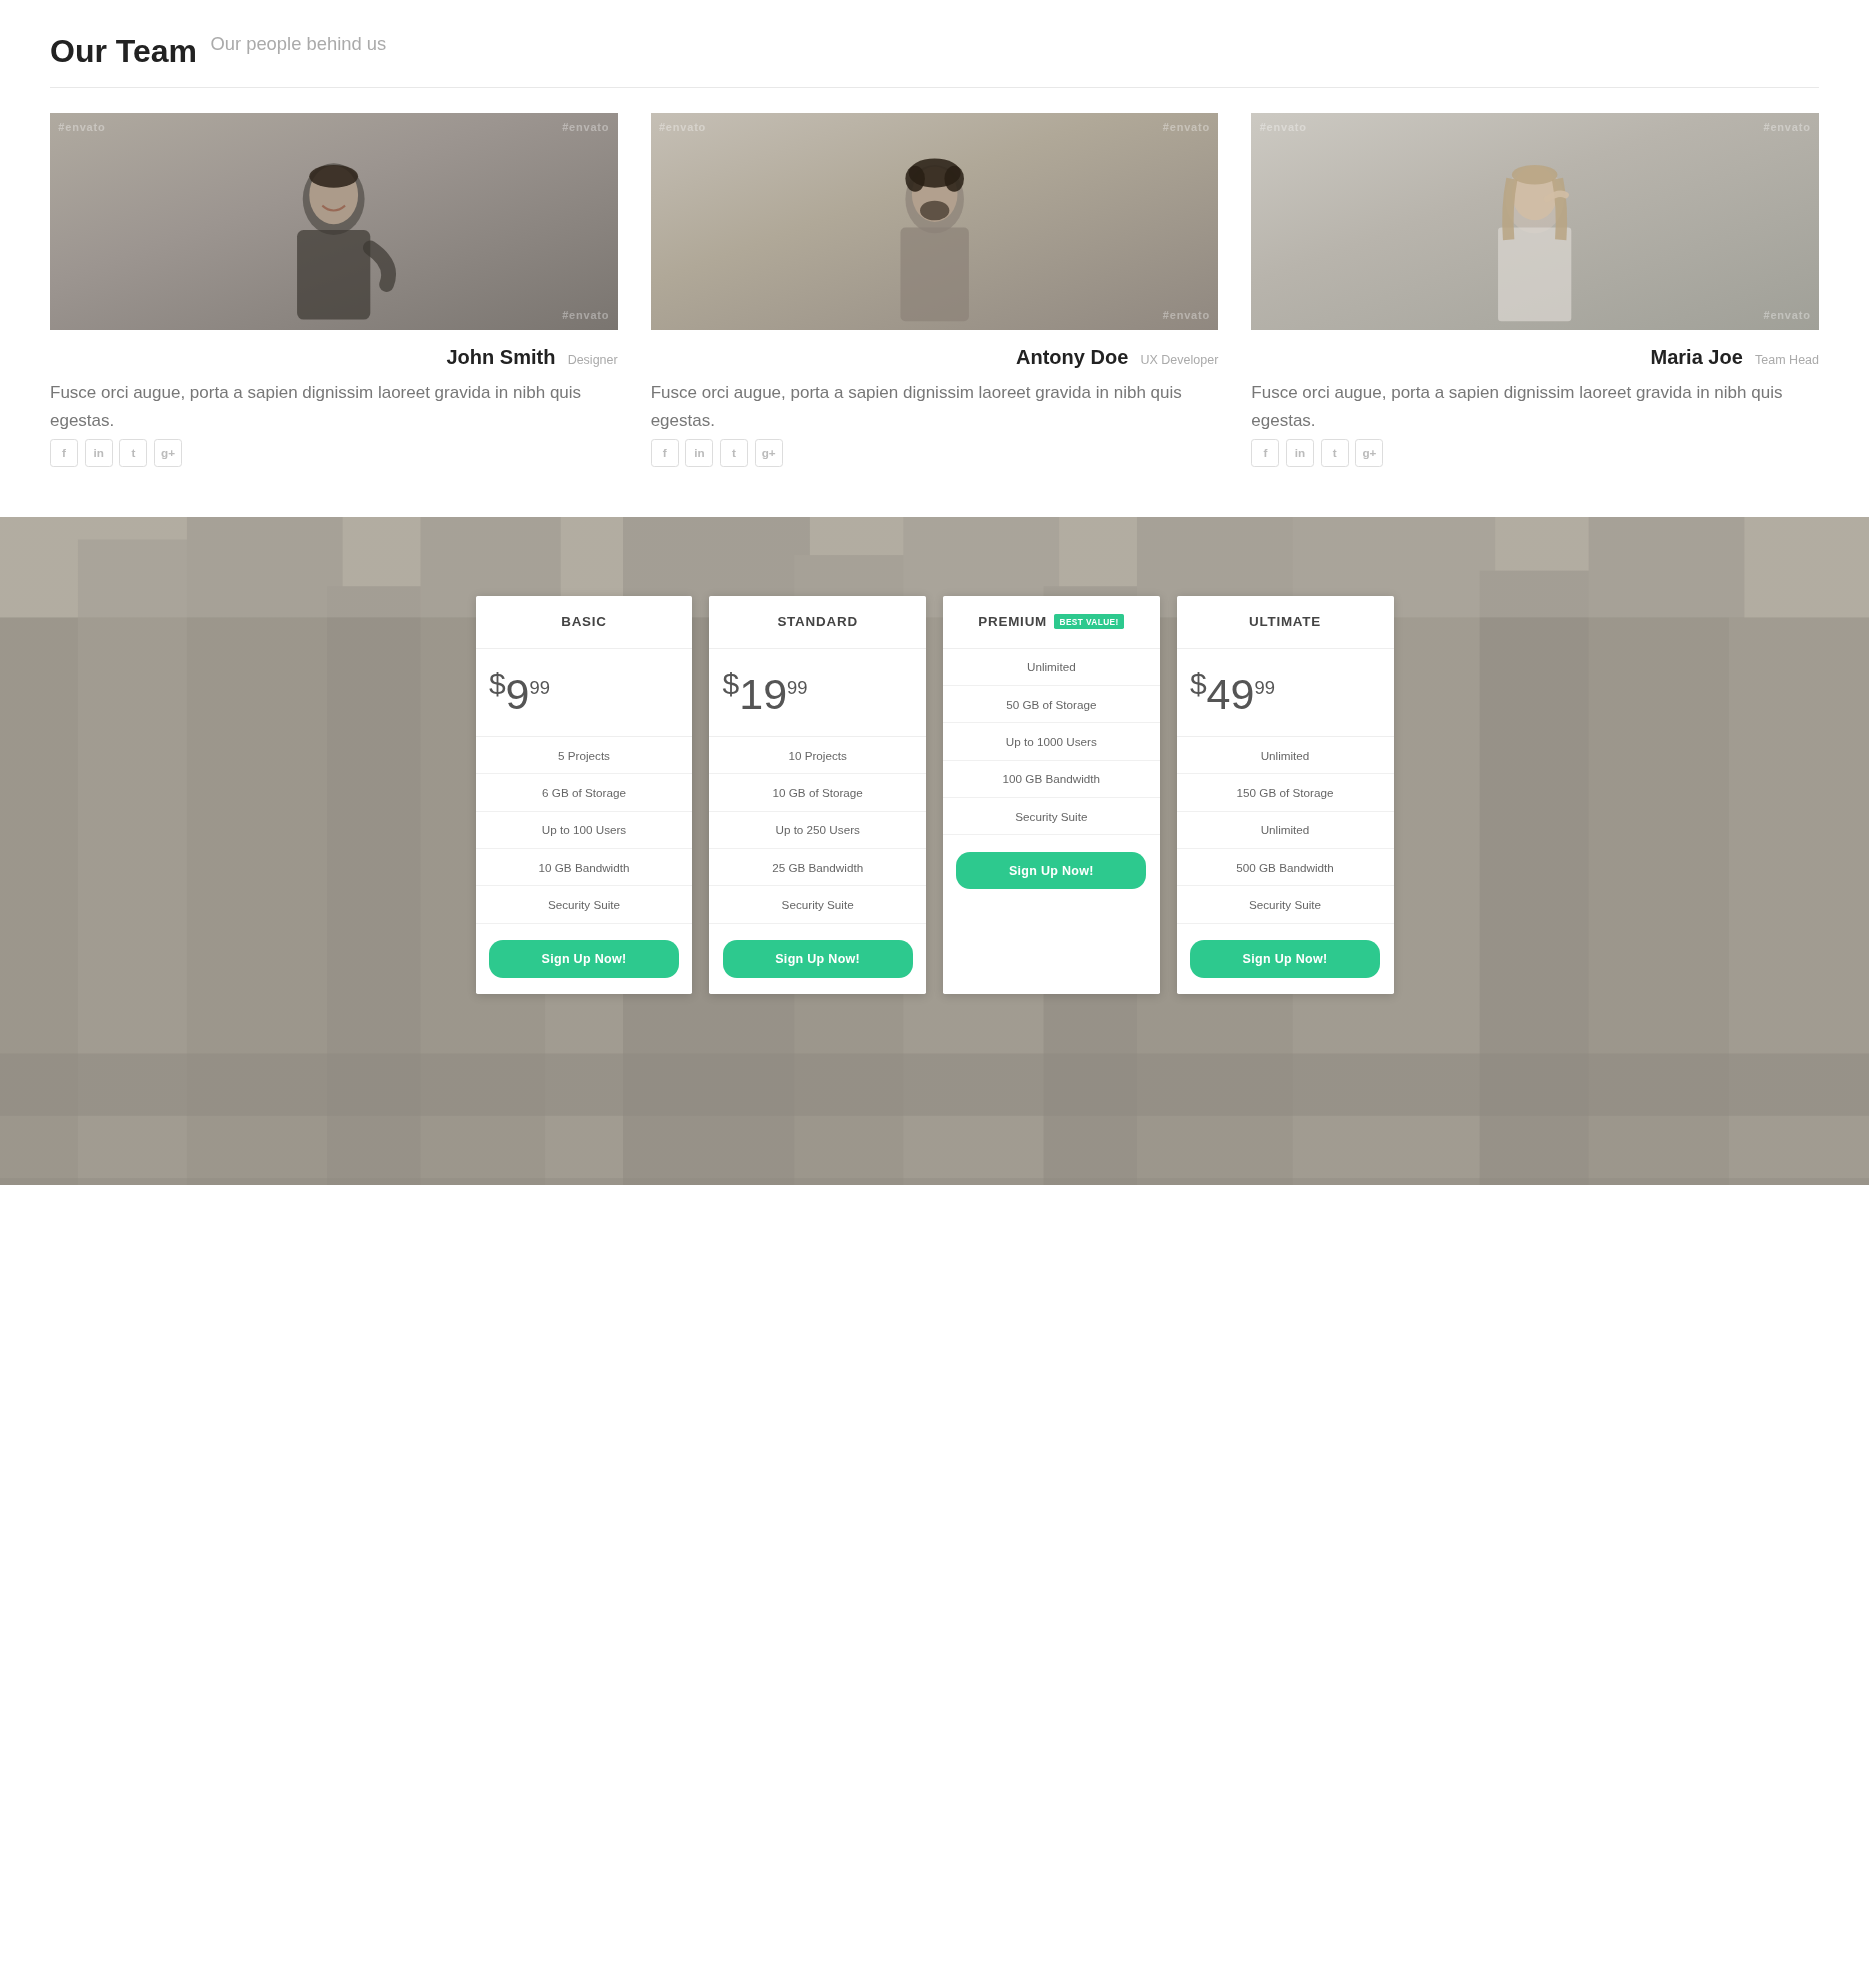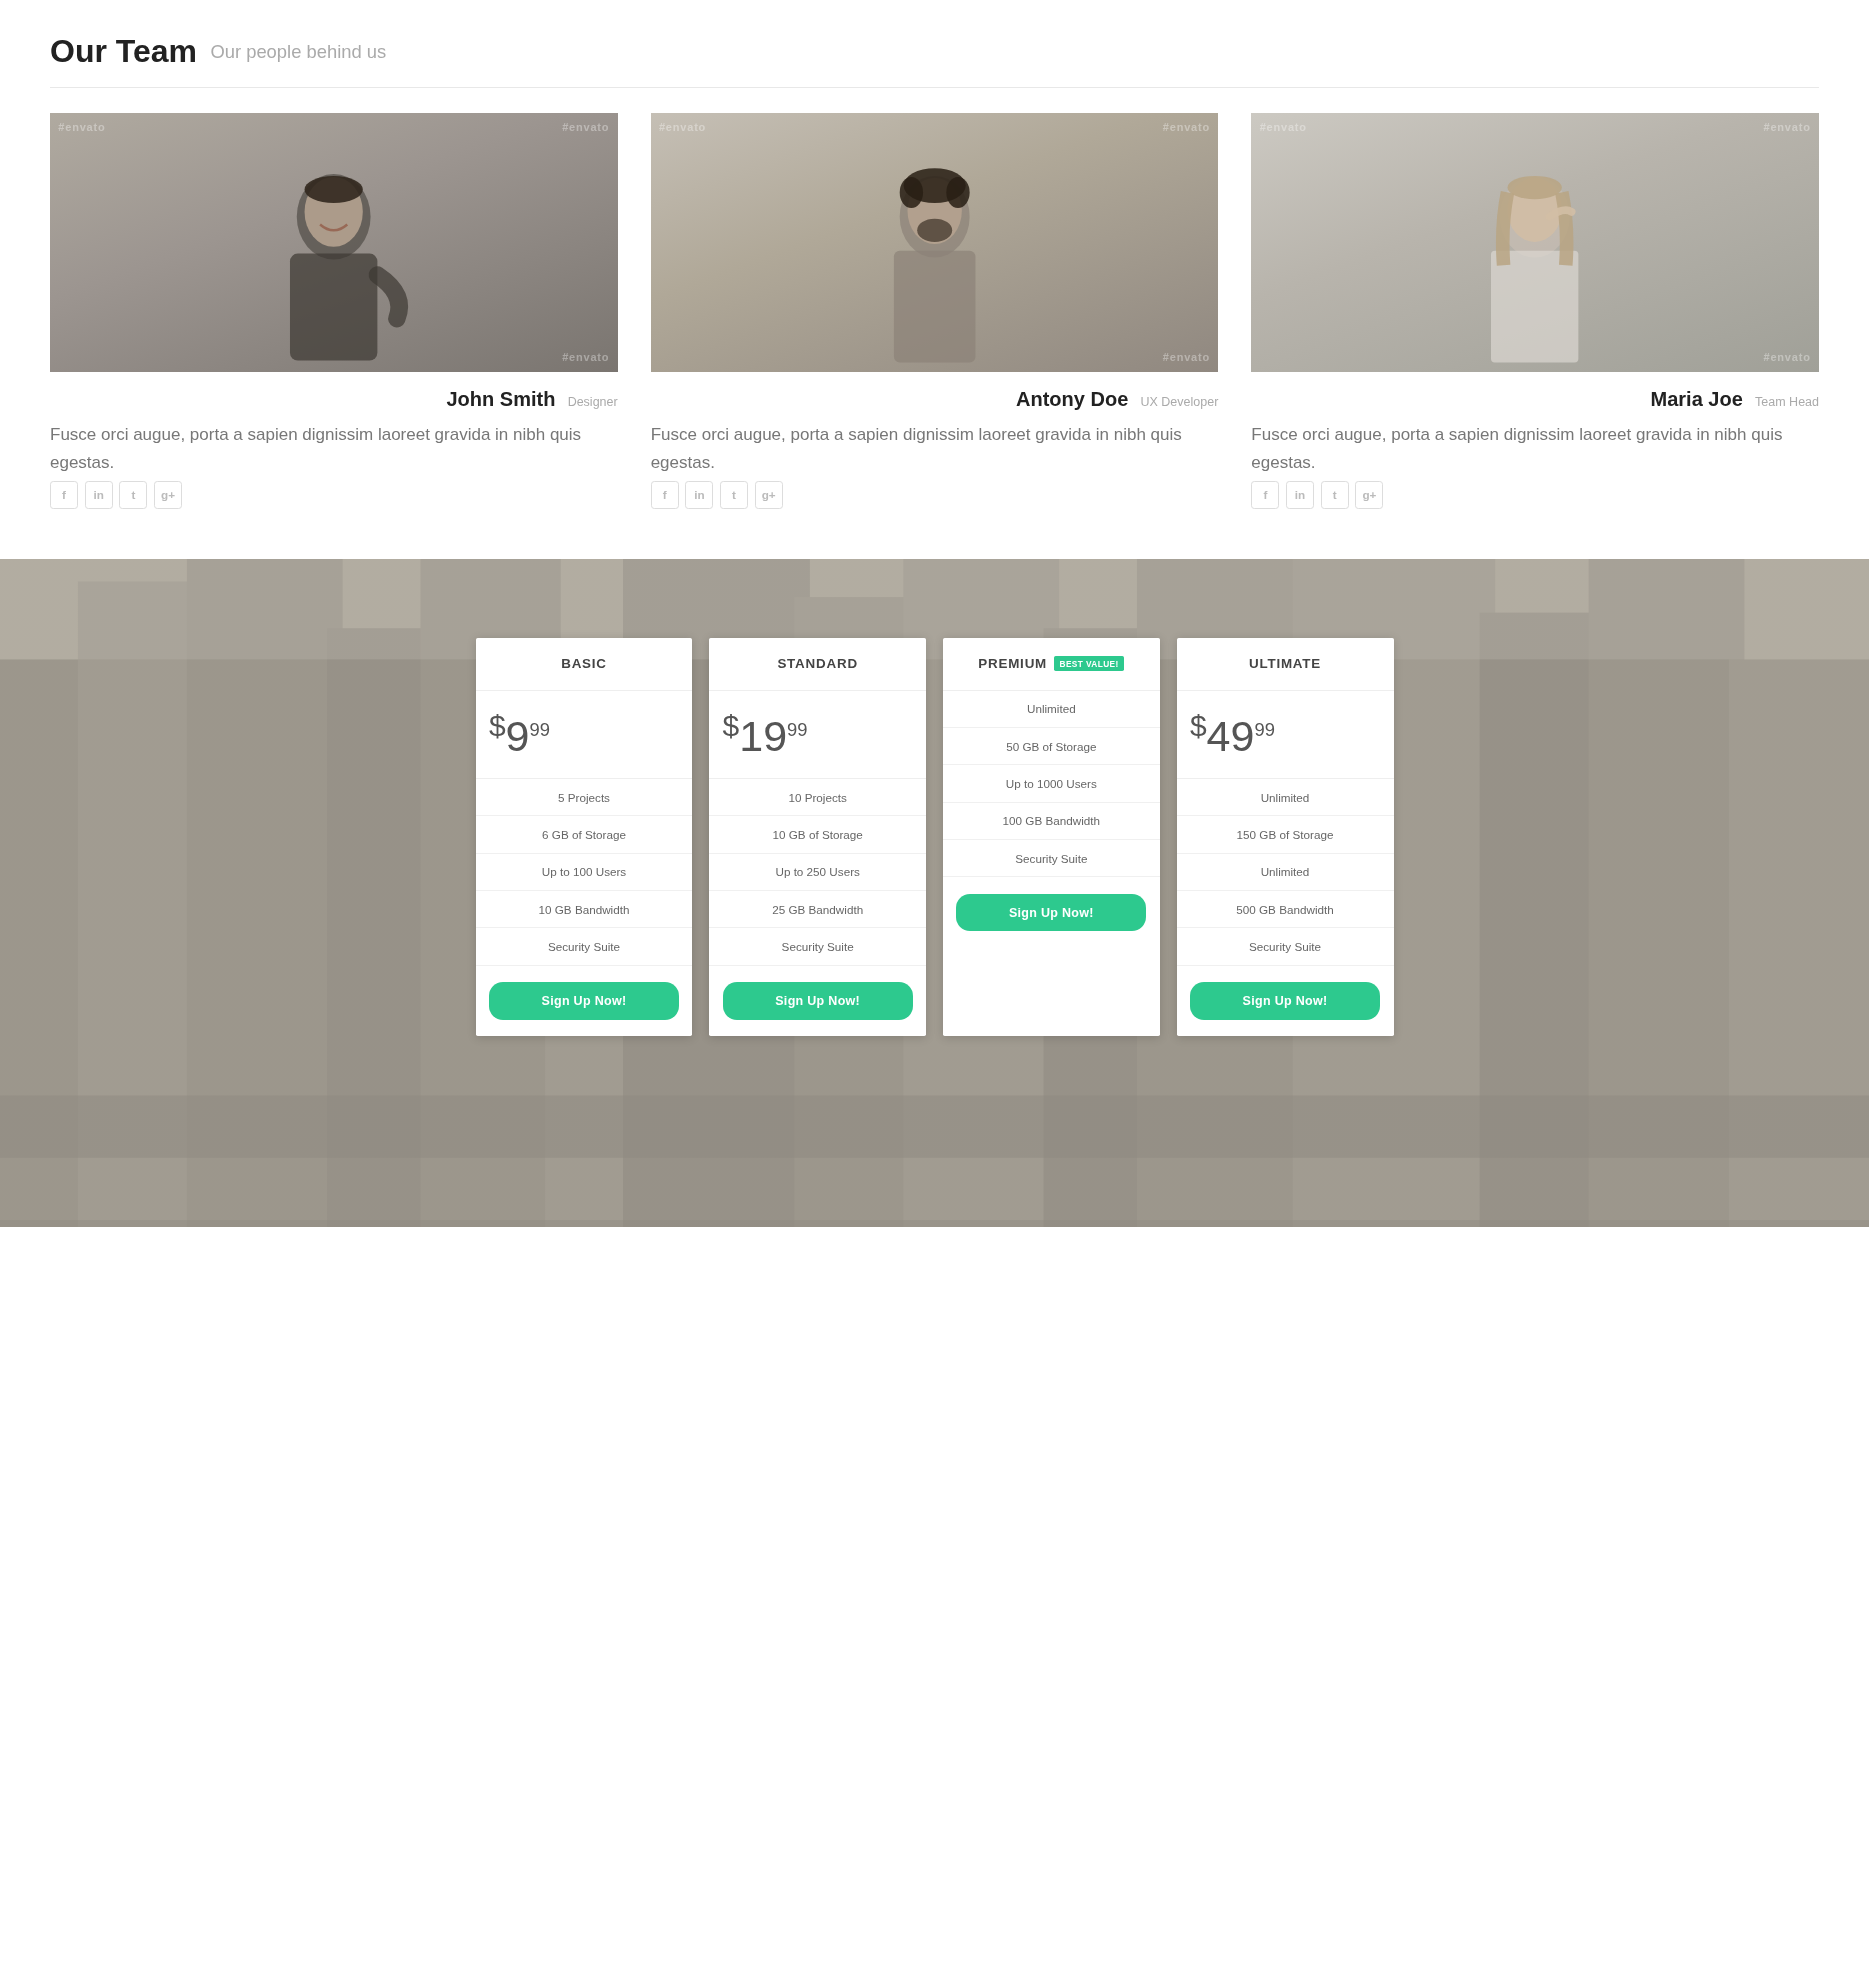--- a/index.html
+++ b/index.html
@@ -5,21 +5,21 @@
     * { box-sizing: border-box; margin: 0; padding: 0; }
     body { font-family: 'Helvetica Neue', Helvetica, Arial, sans-serif; background: #fff; color: #333; }
 
     
     .team-section {
       padding: 33px 50px 50px;
       background: #fff;
     }
     .section-title {
       display: flex;
-      align-items: center;
+      align-items: flex-start;
       gap: 13.4px;
       margin-bottom: 25px;
       padding-bottom: 16.7px;
       border-bottom: 0.8px solid #e8e8e8;
     }
     .section-title h2 {
       font-size: 32px;
       font-weight: 800;
       color: #222;
     }
@@ -29,21 +29,21 @@
       color: #aaa;
     }
     .team-grid {
       display: grid;
       grid-template-columns: repeat(3, 1fr);
       gap: 33px;
     }
     .team-card {}
     .team-photo {
       width: 100%;
-      height: 259px;
+      height: 217px;
       background: #c8c4bc;
       margin-bottom: 16.7px;
       overflow: hidden;
       position: relative;
     }
     
     .photo-john {
       background: linear-gradient(160deg, #b0aaa0 0%, #9c9590 40%, #7a7570 100%);
     }
     .photo-antony {

